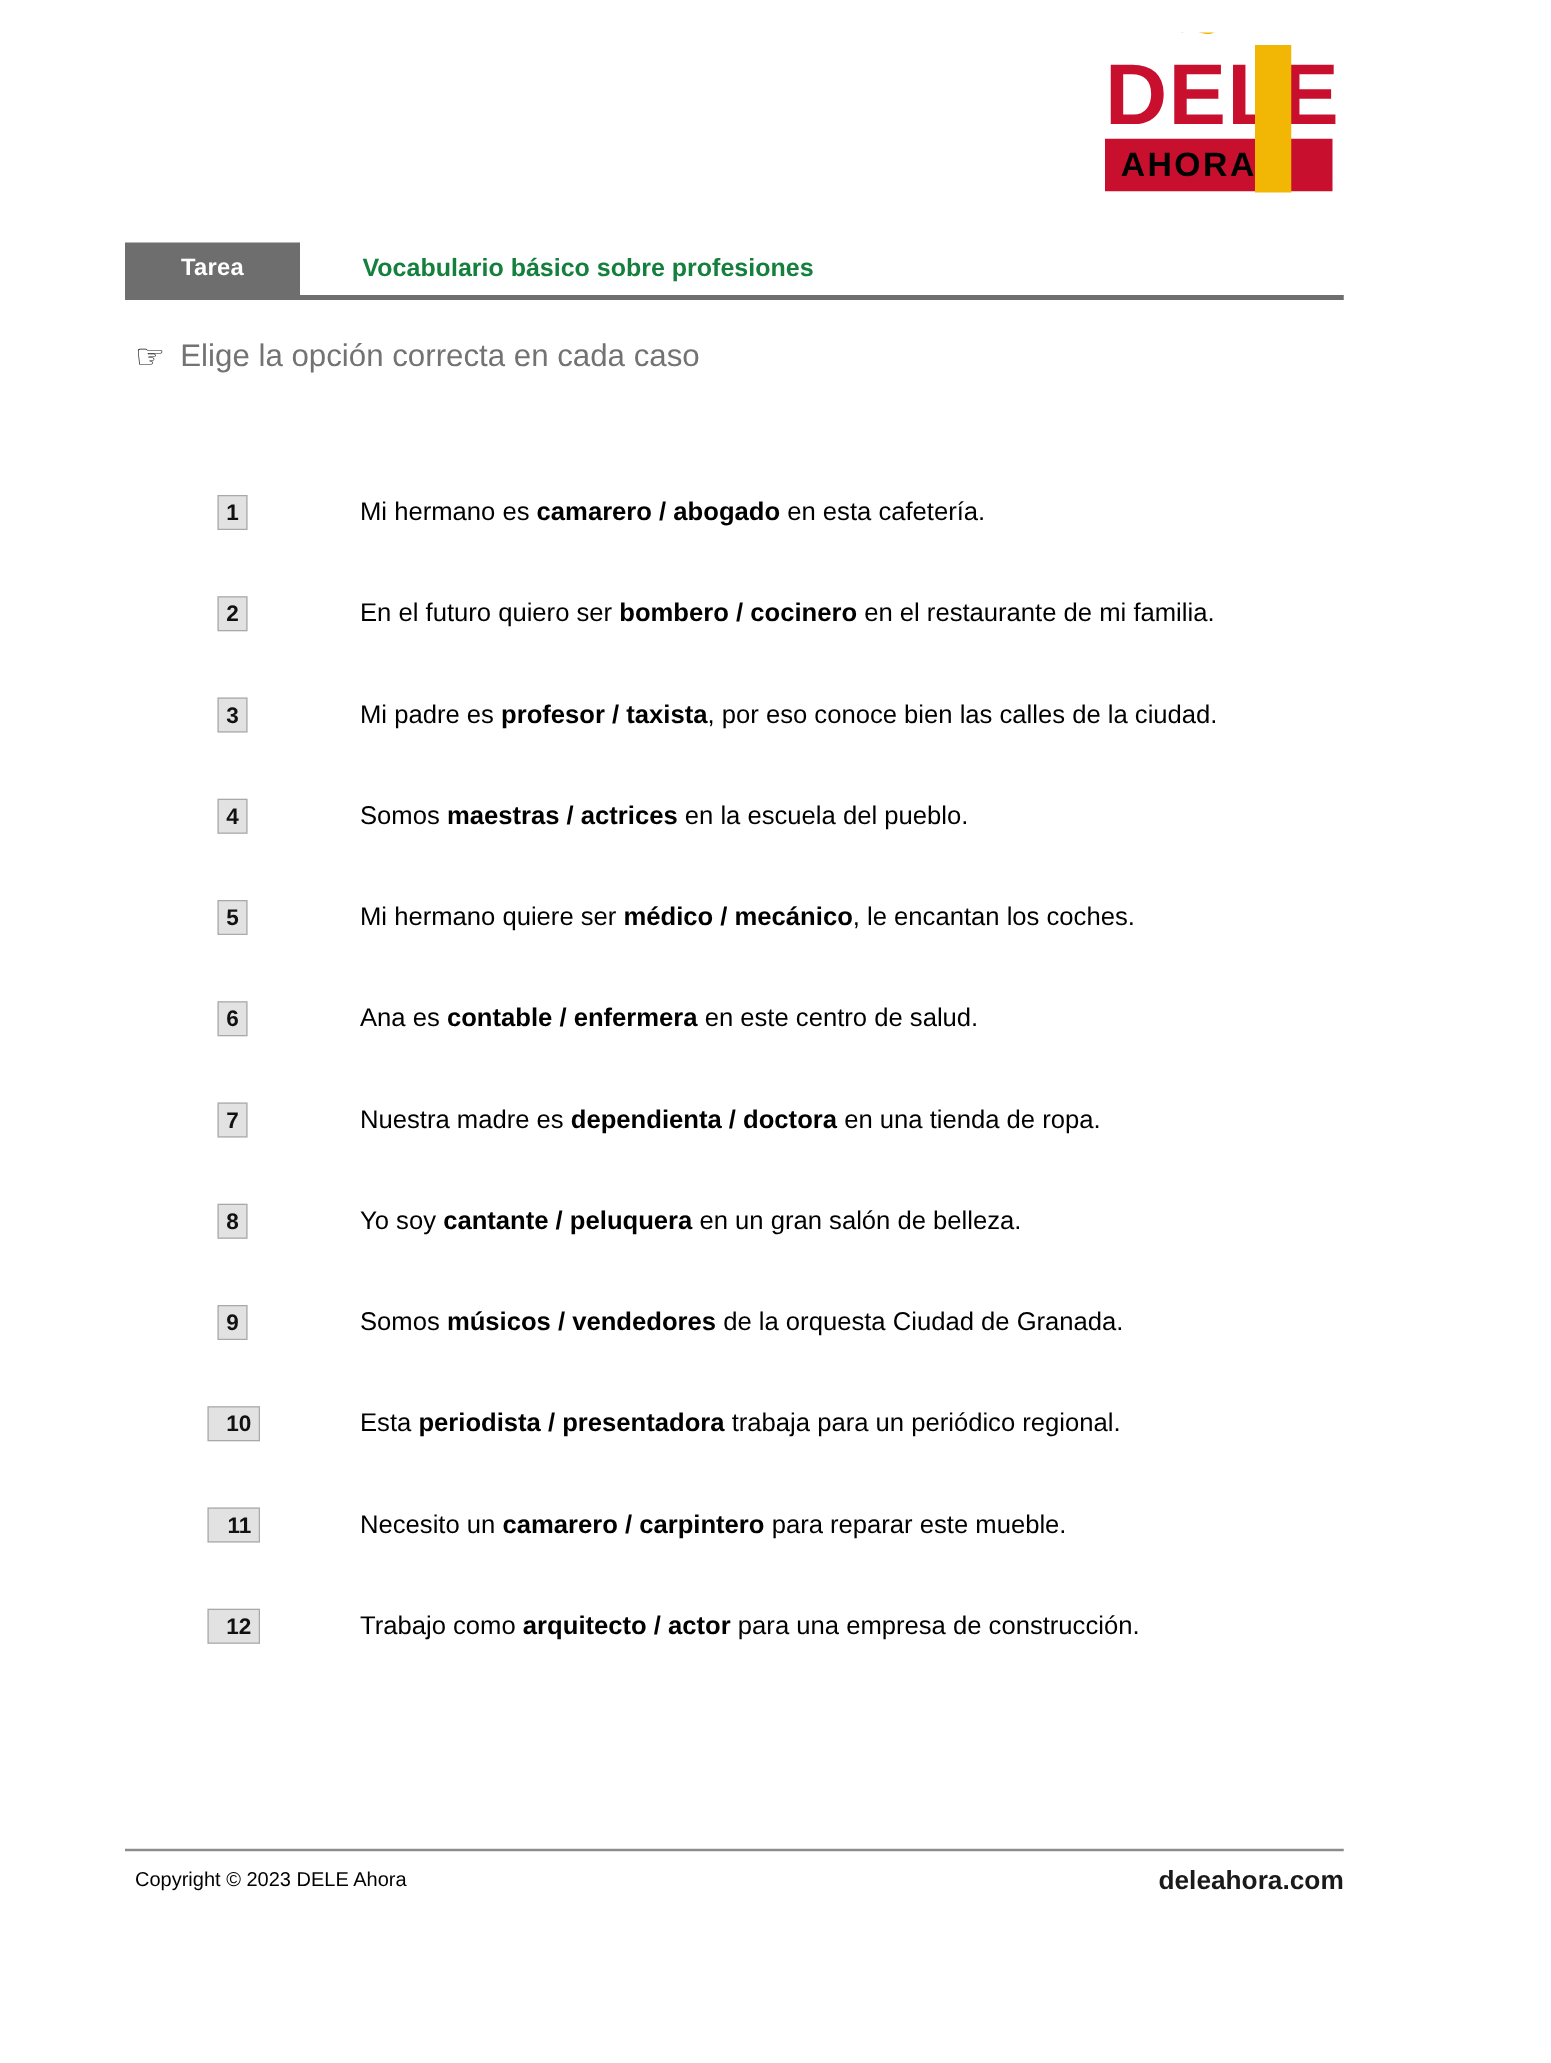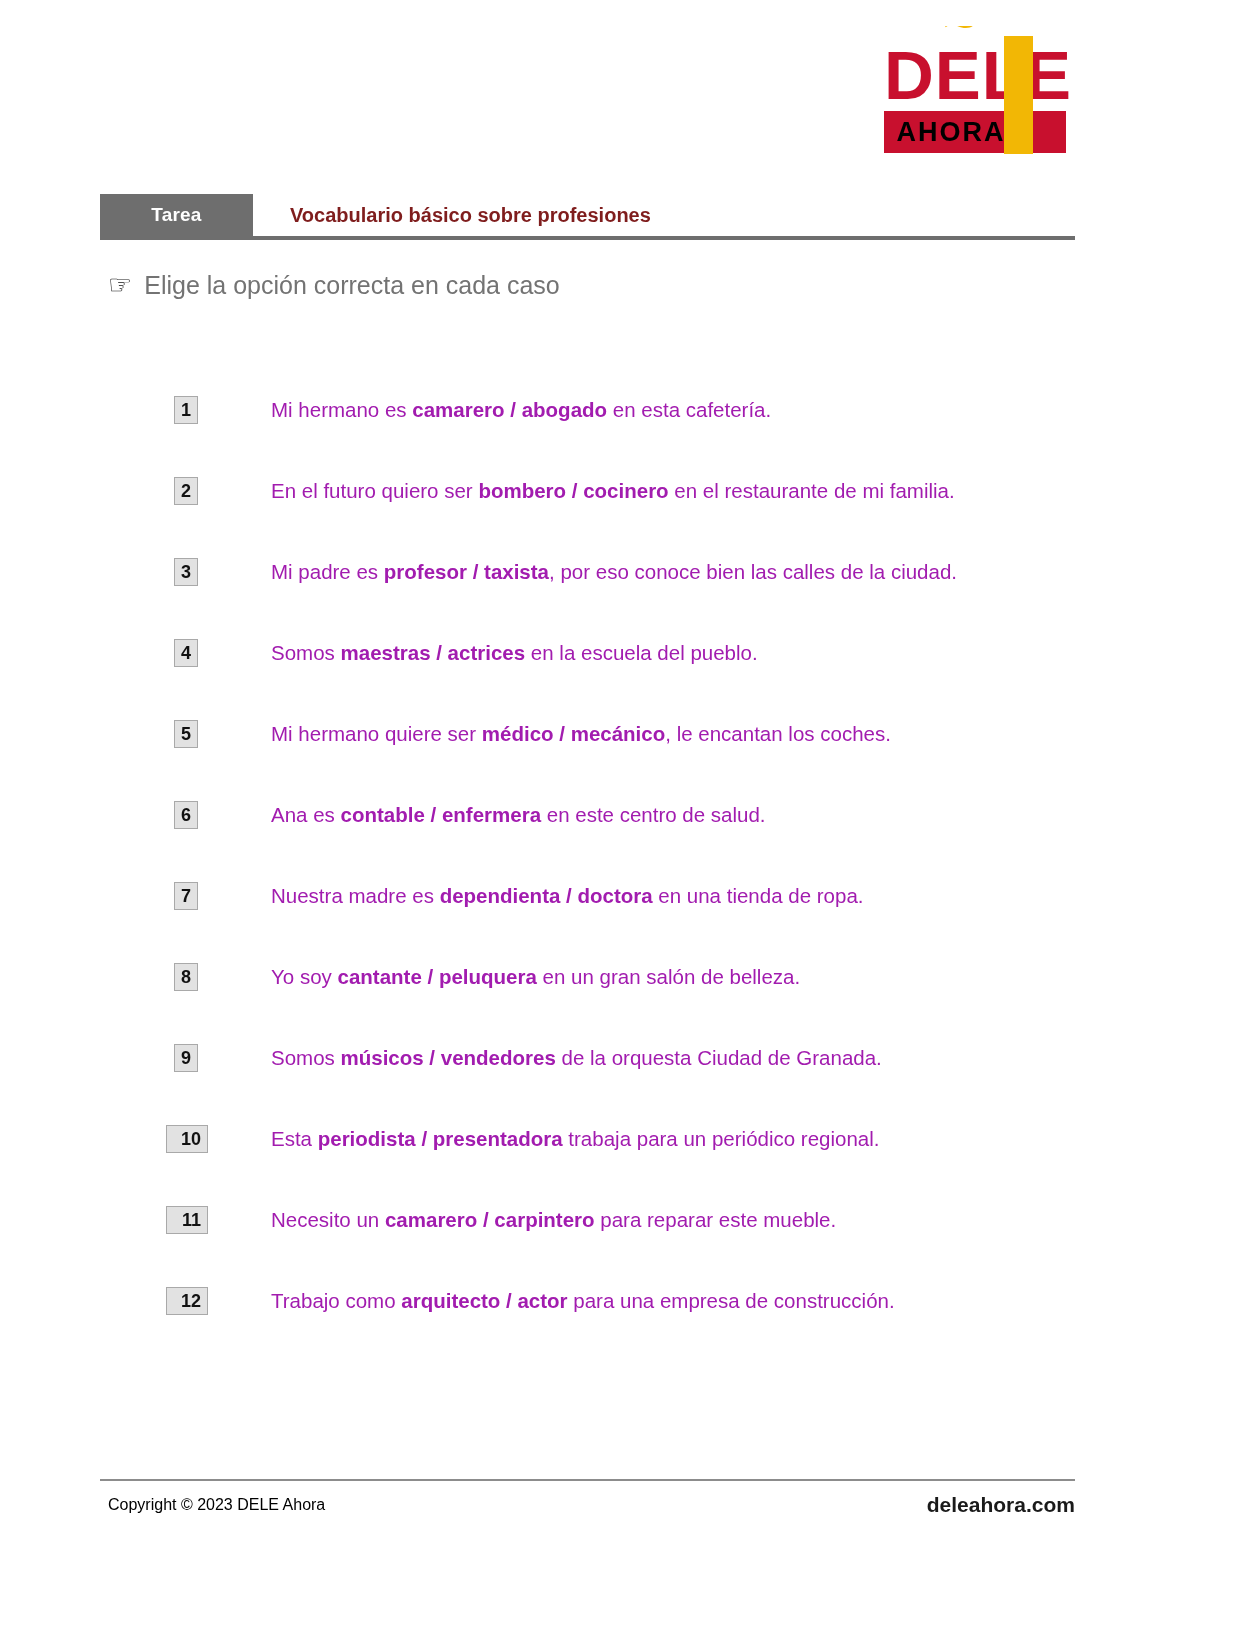--- a/index.html
+++ b/index.html
@@ -97,37 +97,37 @@
     position: absolute;
     left: 100px;
     top: 194px;
     width: 975px;
     height: 46px;
   }
   .task-tab {
     position: absolute;
     left: 0;
     top: 0;
-    width: 153px;
+    width: 140px;
     height: 42px;
     background: #6e6e6e;
     color: #ffffff;
     font-size: 19px;
     font-weight: bold;
     line-height: 42px;
     text-align: center;
     letter-spacing: 0.2px;
   }
   .task-title {
     position: absolute;
     left: 190px;
     top: 0;
     height: 42px;
     line-height: 42px;
-    color: #7f1d1d;
+    color: #15803d;
     font-size: 20px;
     font-weight: bold;
   }
   .task-rule {
     position: absolute;
     left: 0;
     top: 42px;
     width: 975px;
     height: 4px;
     background: #6e6e6e;
@@ -182,26 +182,26 @@
     line-height: 26px;
     text-align: center;
   }
   .q-badge.wide {
     left: -8px;
     min-width: 42px;
     text-align: right;
   }
   .q-text {
     position: absolute;
-    left: 97px;
+    left: 114px;
     top: 0;
     height: 28px;
     line-height: 28px;
     font-size: 20.5px;
-    color: #a21caf;
+    color: #000000;
     white-space: nowrap;
     text-align: center;
   }
   .q-text b {
     font-weight: bold;
   }
 
   
   .footer-rule {
     position: absolute;

